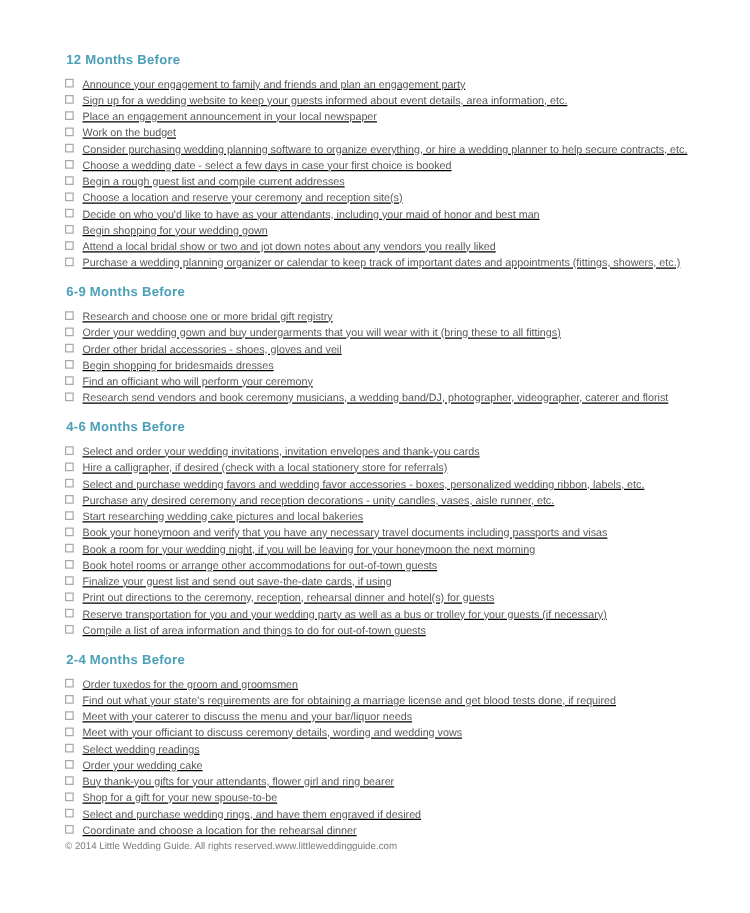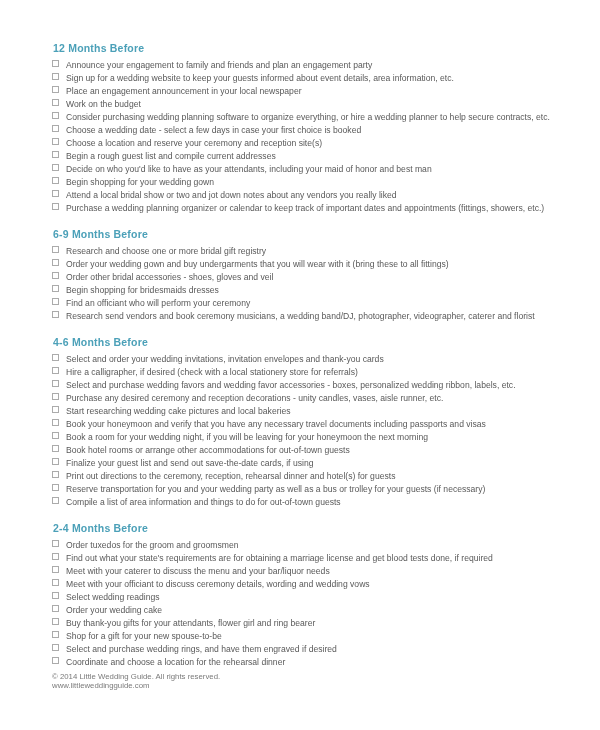--- a/index.html
+++ b/index.html
@@ -21,23 +21,24 @@
   .section-title {
     font-size: 10.5px;
     font-weight: bold;
     color: #4BA0B8;
     margin: 12px 0 6px 1px;
     letter-spacing: 0.2px;
   }
   .section:first-child .section-title { margin-top: 0; }
   .item {
     display: flex;
-    align-items: flex-start;
+    align-items: center;
     height: 13px;
     white-space: nowrap;
+    text-decoration: underline;
   }
   .checkbox {
     display: inline-block;
     width: 5px;
     height: 5px;
     border: 1px solid #ABABAB;
     margin-right: 7px;
     flex: 0 0 auto;
     background: #fff;
   }
@@ -46,21 +47,20 @@
     color: #595959;
   }
   .footer {
     position: absolute;
     left: 52px;
     right: 44px;
     top: 672px;
     display: flex;
     justify-content: flex-start;
     align-items: baseline;
-    flex-direction: column;
   }
   .footer span {
     font-size: 7.8px;
     color: #7a7a7a;
   }
 </style>
 </head>
 <body>
 
 <div class="page">
@@ -86,25 +86,25 @@
         <div class="item">
           <span class="checkbox"></span>
           <span class="item-text">Consider purchasing wedding planning software to organize everything, or hire a wedding planner to help secure contracts, etc.</span>
         </div>
         <div class="item">
           <span class="checkbox"></span>
           <span class="item-text">Choose a wedding date - select a few days in case your first choice is booked</span>
         </div>
         <div class="item">
           <span class="checkbox"></span>
+          <span class="item-text">Begin a rough guest list and compile current addresses</span>
+        </div>
+        <div class="item">
+          <span class="checkbox"></span>
           <span class="item-text">Choose a location and reserve your ceremony and reception site(s)</span>
-        </div>
-        <div class="item">
-          <span class="checkbox"></span>
-          <span class="item-text">Begin a rough guest list and compile current addresses</span>
         </div>
         <div class="item">
           <span class="checkbox"></span>
           <span class="item-text">Decide on who you'd like to have as your attendants, including your maid of honor and best man</span>
         </div>
         <div class="item">
           <span class="checkbox"></span>
           <span class="item-text">Begin shopping for your wedding gown</span>
         </div>
         <div class="item">

